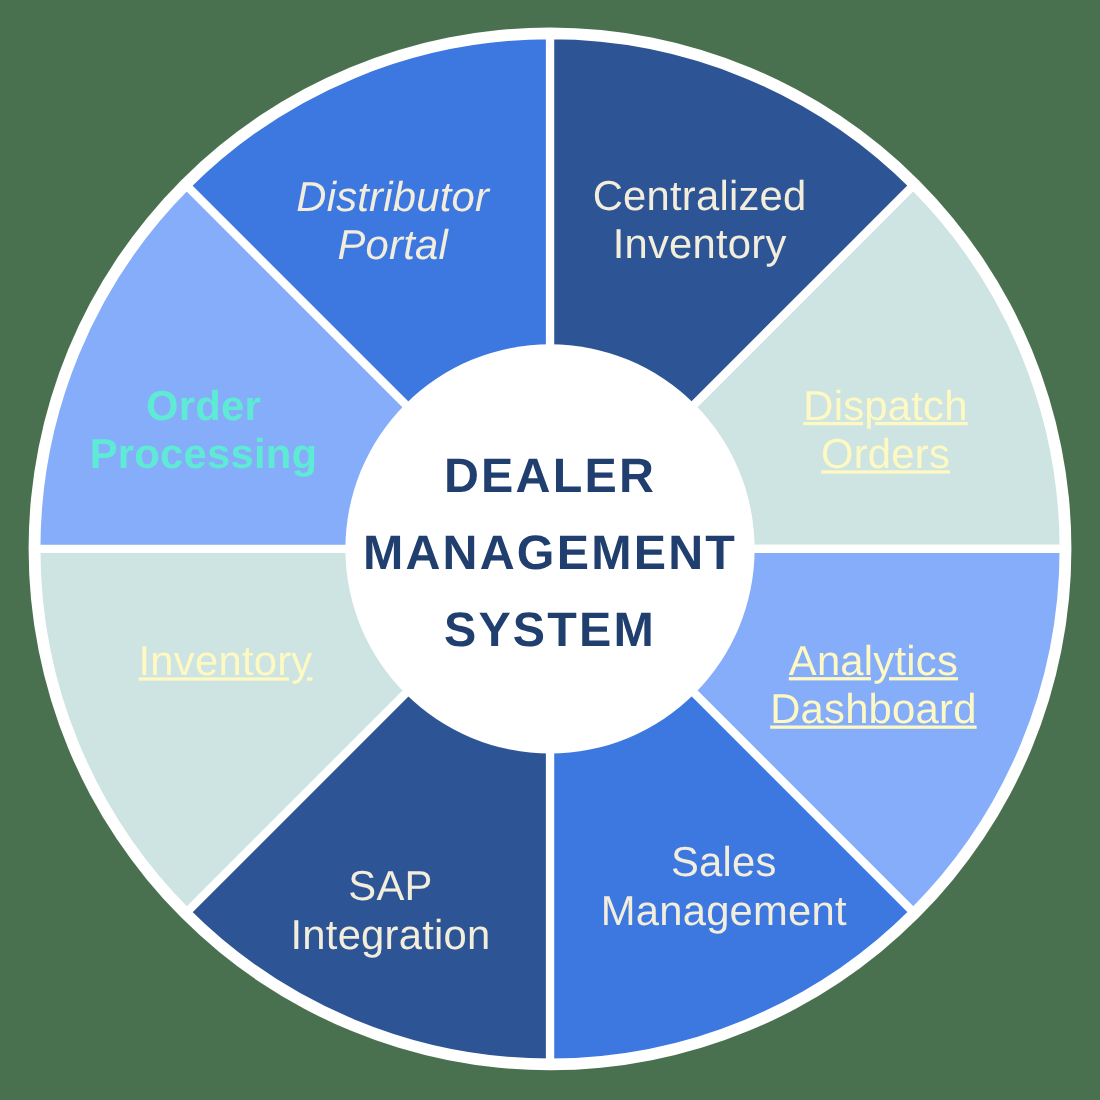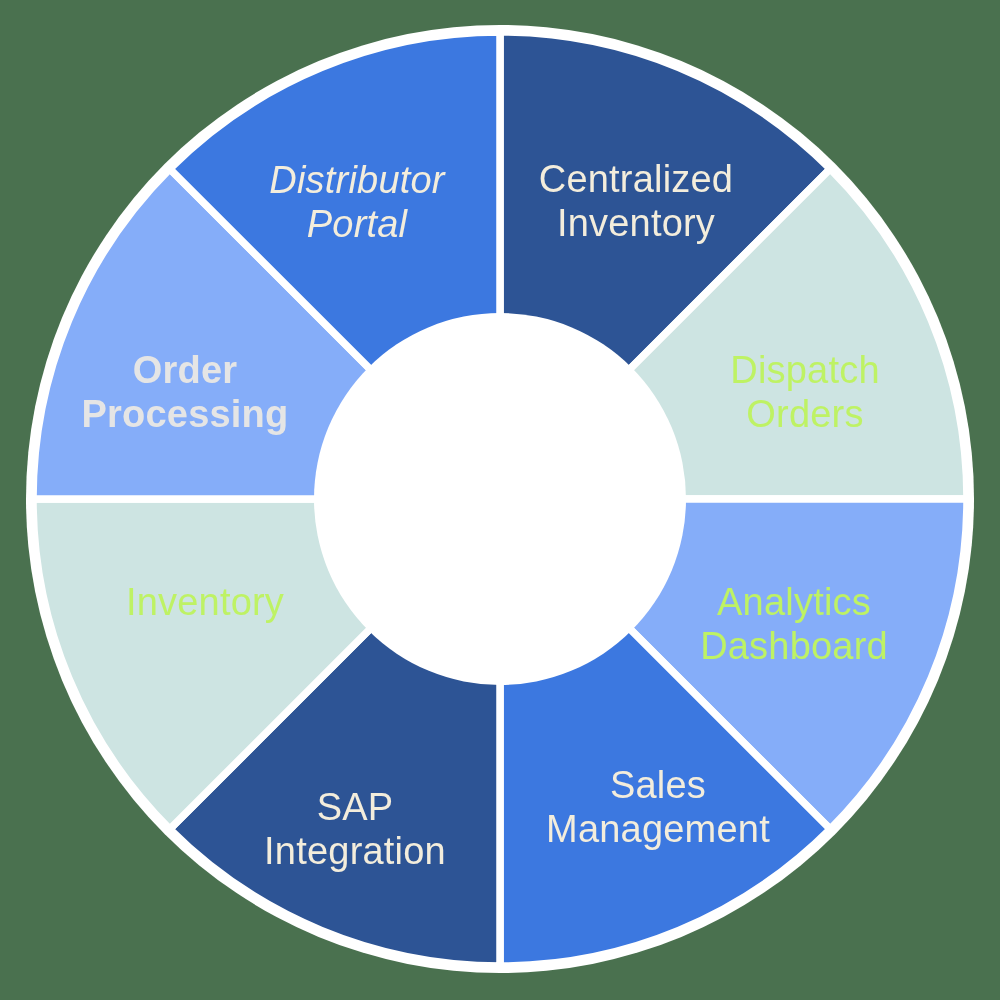--- a/index.html
+++ b/index.html
@@ -26,22 +26,22 @@
   .seg-label {
     position: absolute;
     transform: translate(-50%, -50%);
     font-size: 38px;
     line-height: 1.17;
     text-align: center;
     white-space: pre-line;
     letter-spacing: 0.2px;
   }
   .lbl-cream { color: #f3eddc; }
-  .lbl-dark  { color: #bef264; }
-  .lbl-bold  { font-weight: bold; color: #e5e5e5; }
+  .lbl-dark  { color: #fef9c3; text-decoration: underline; }
+  .lbl-bold  { font-weight: bold; color: #5eead4; }
   .hub-title {
     position: absolute;
     left: 500px;
     top: 503px;
     transform: translate(-50%, -50%);
     color: #213f6e;
     font-size: 44px;
     font-weight: bold;
     letter-spacing: 2px;
     line-height: 70px;
@@ -88,14 +88,17 @@
 Integration</div>
 
   <div class="seg-label lbl-dark" style="left:205px; top:602px;">Inventory</div>
 
   <div class="seg-label lbl-bold" style="left:185px; top:392px;">Order
 Processing</div>
 
   <div class="seg-label lbl-cream" style="left:357px; top:202px;font-style:italic;">Distributor
 Portal</div>
 
+  <div class="hub-title">DEALER
+MANAGEMENT
+SYSTEM</div>
 
 </div>
 
 </body></html>

